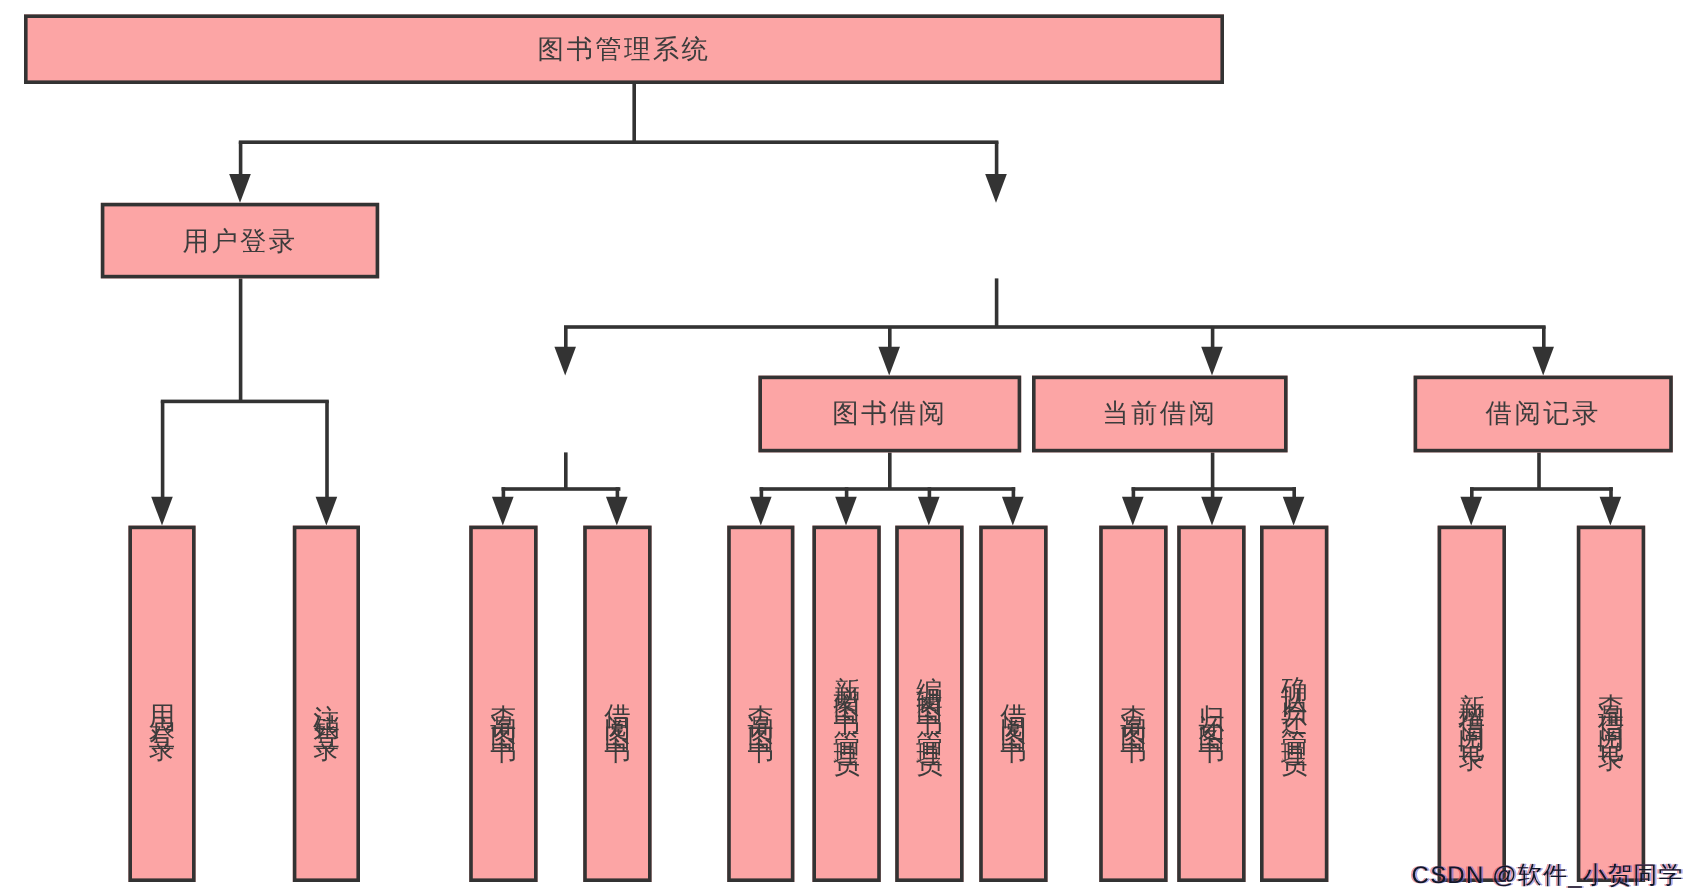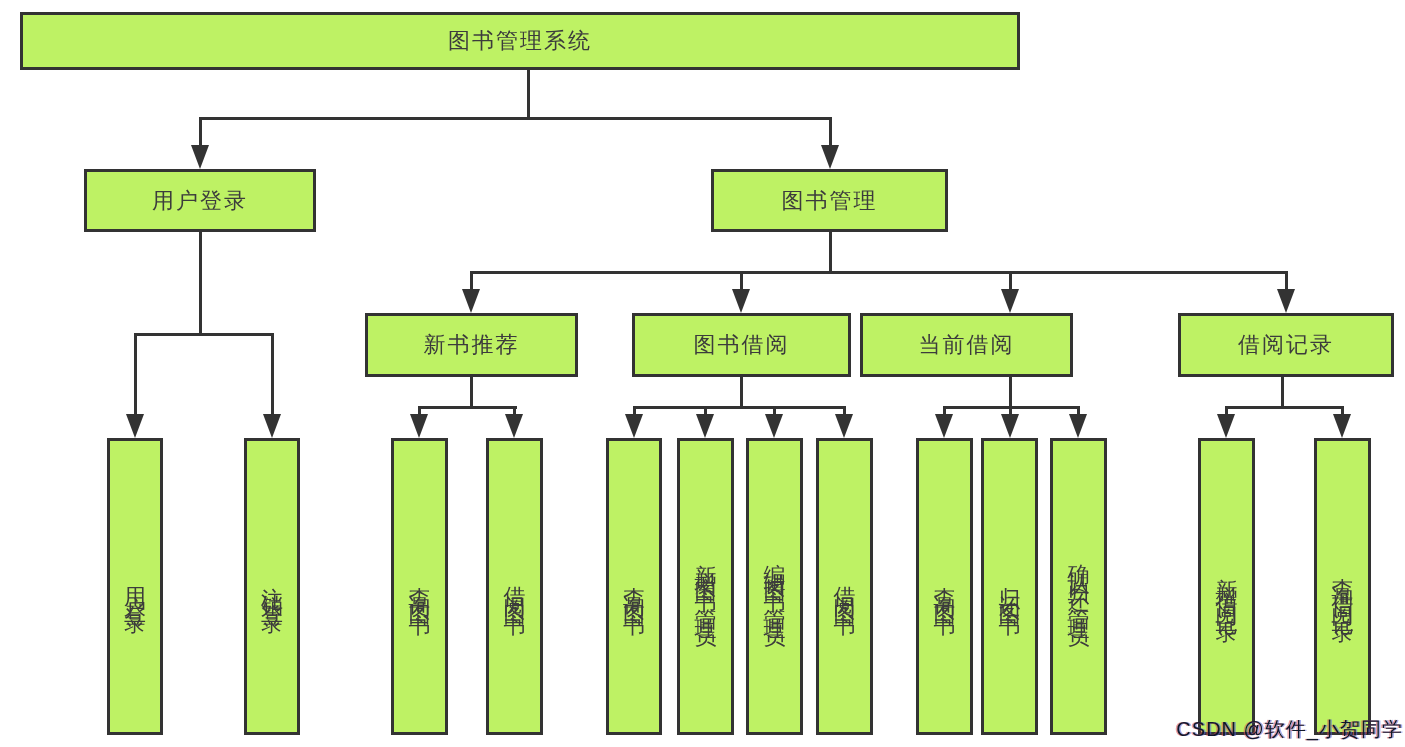--- a/index.html
+++ b/index.html
@@ -9,21 +9,21 @@
   }
   html,body{margin:0;padding:0;background:var(--bg);}
   .canvas{
     position:relative;width:1405px;height:747px;background:var(--bg);
     overflow:hidden;
     font-family:"Liberation Sans", sans-serif;
     color:var(--text);
   }
   .box{
     position:absolute;box-sizing:border-box;
-    border:3px solid var(--line);background:#bef264;
+    border:3px solid var(--line);background:#fca5a5;
     display:flex;align-items:center;justify-content:center;
   }
   .lbl{
     font-size:22px;letter-spacing:2px;color:var(--text);white-space:nowrap;
   }
   .vtext{
     writing-mode:vertical-rl;text-orientation:mixed;
     font-size:22px;letter-spacing:9px;line-height:1;white-space:nowrap;
   }
   .hline{position:absolute;height:3px;background:var(--line);}
@@ -105,27 +105,21 @@
   <div class="arrow" style="left:1217px;top:414px;"></div>
   <div class="arrow" style="left:1333px;top:414px;"></div>
 
   <div class="box" style="left:20px;top:12px;width:1000px;height:58px;">
     <span class="lbl">图书管理系统</span>
   </div>
 
   <div class="box" style="left:84px;top:169px;width:232px;height:63px;">
     <span class="lbl">用户登录</span>
   </div>
-  <div class="box" style="left:711px;top:169px;width:237px;height:63px;">
-    <span class="lbl">图书管理</span>
-  </div>
 
-  <div class="box" style="left:365px;top:313px;width:213px;height:64px;">
-    <span class="lbl">新书推荐</span>
-  </div>
   <div class="box" style="left:632px;top:313px;width:219px;height:64px;">
     <span class="lbl">图书借阅</span>
   </div>
   <div class="box" style="left:860px;top:313px;width:213px;height:64px;">
     <span class="lbl">当前借阅</span>
   </div>
   <div class="box" style="left:1178px;top:313px;width:216px;height:64px;">
     <span class="lbl">借阅记录</span>
   </div>
 

